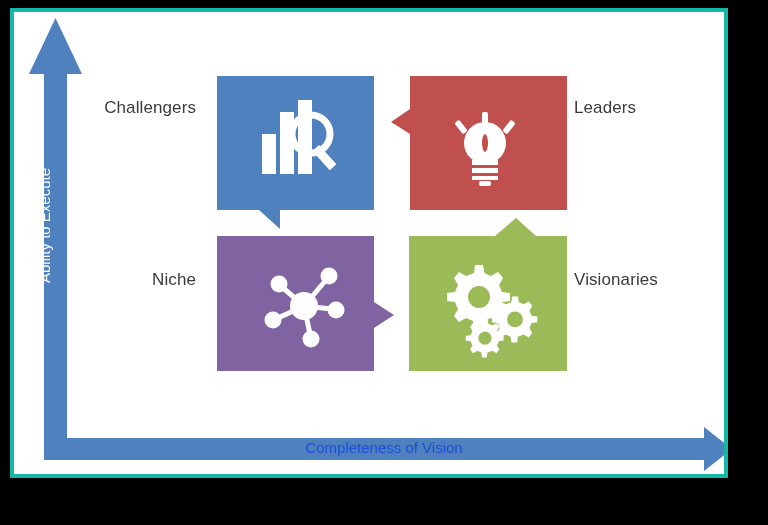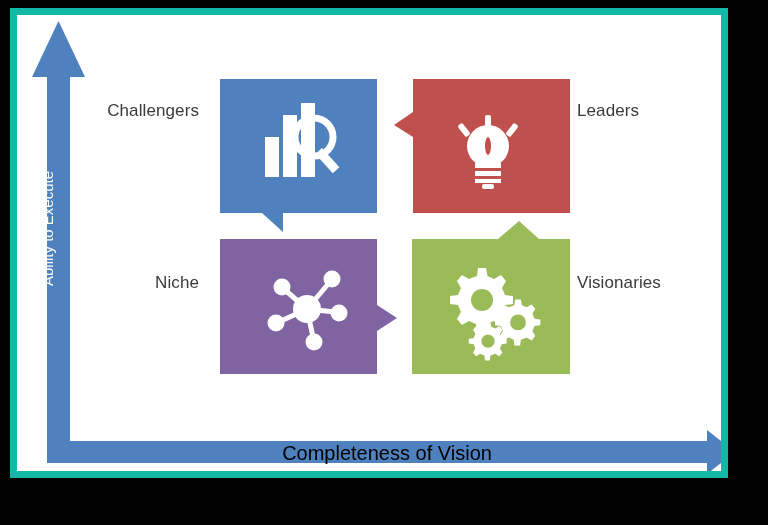--- a/index.html
+++ b/index.html
@@ -20,21 +20,21 @@
     height: 525px;
     background: #000000;
   }
   #canvas {
     position: absolute;
     left: 10px;
     top: 8px;
     width: 718px;
     height: 470px;
     background: #ffffff;
-    border: 7px solid #14b8a6;
+    border: 4px solid #14b8a6;
     box-sizing: border-box;
     overflow: hidden;
   }
   .svg-layer {
     position: absolute;
     left: 0;
     top: 0;
     width: 718px;
     height: 470px;
   }
@@ -67,22 +67,22 @@
     left: 560px;
     top: 258px;
     text-align: left;
   }
   #x-axis-title {
     position: absolute;
     left: 90px;
     top: 427px;
     width: 560px;
     text-align: center;
-    color: #000000;
-    font-size: 20px;
+    color: #1d4ed8;
+    font-size: 15px;
     font-family: "Liberation Sans", sans-serif;
     white-space: nowrap;
     pointer-events: none;
   }
   #y-axis-title {
     position: absolute;
     left: -60px;
     top: 205px;
     width: 180px;
     text-align: center;

